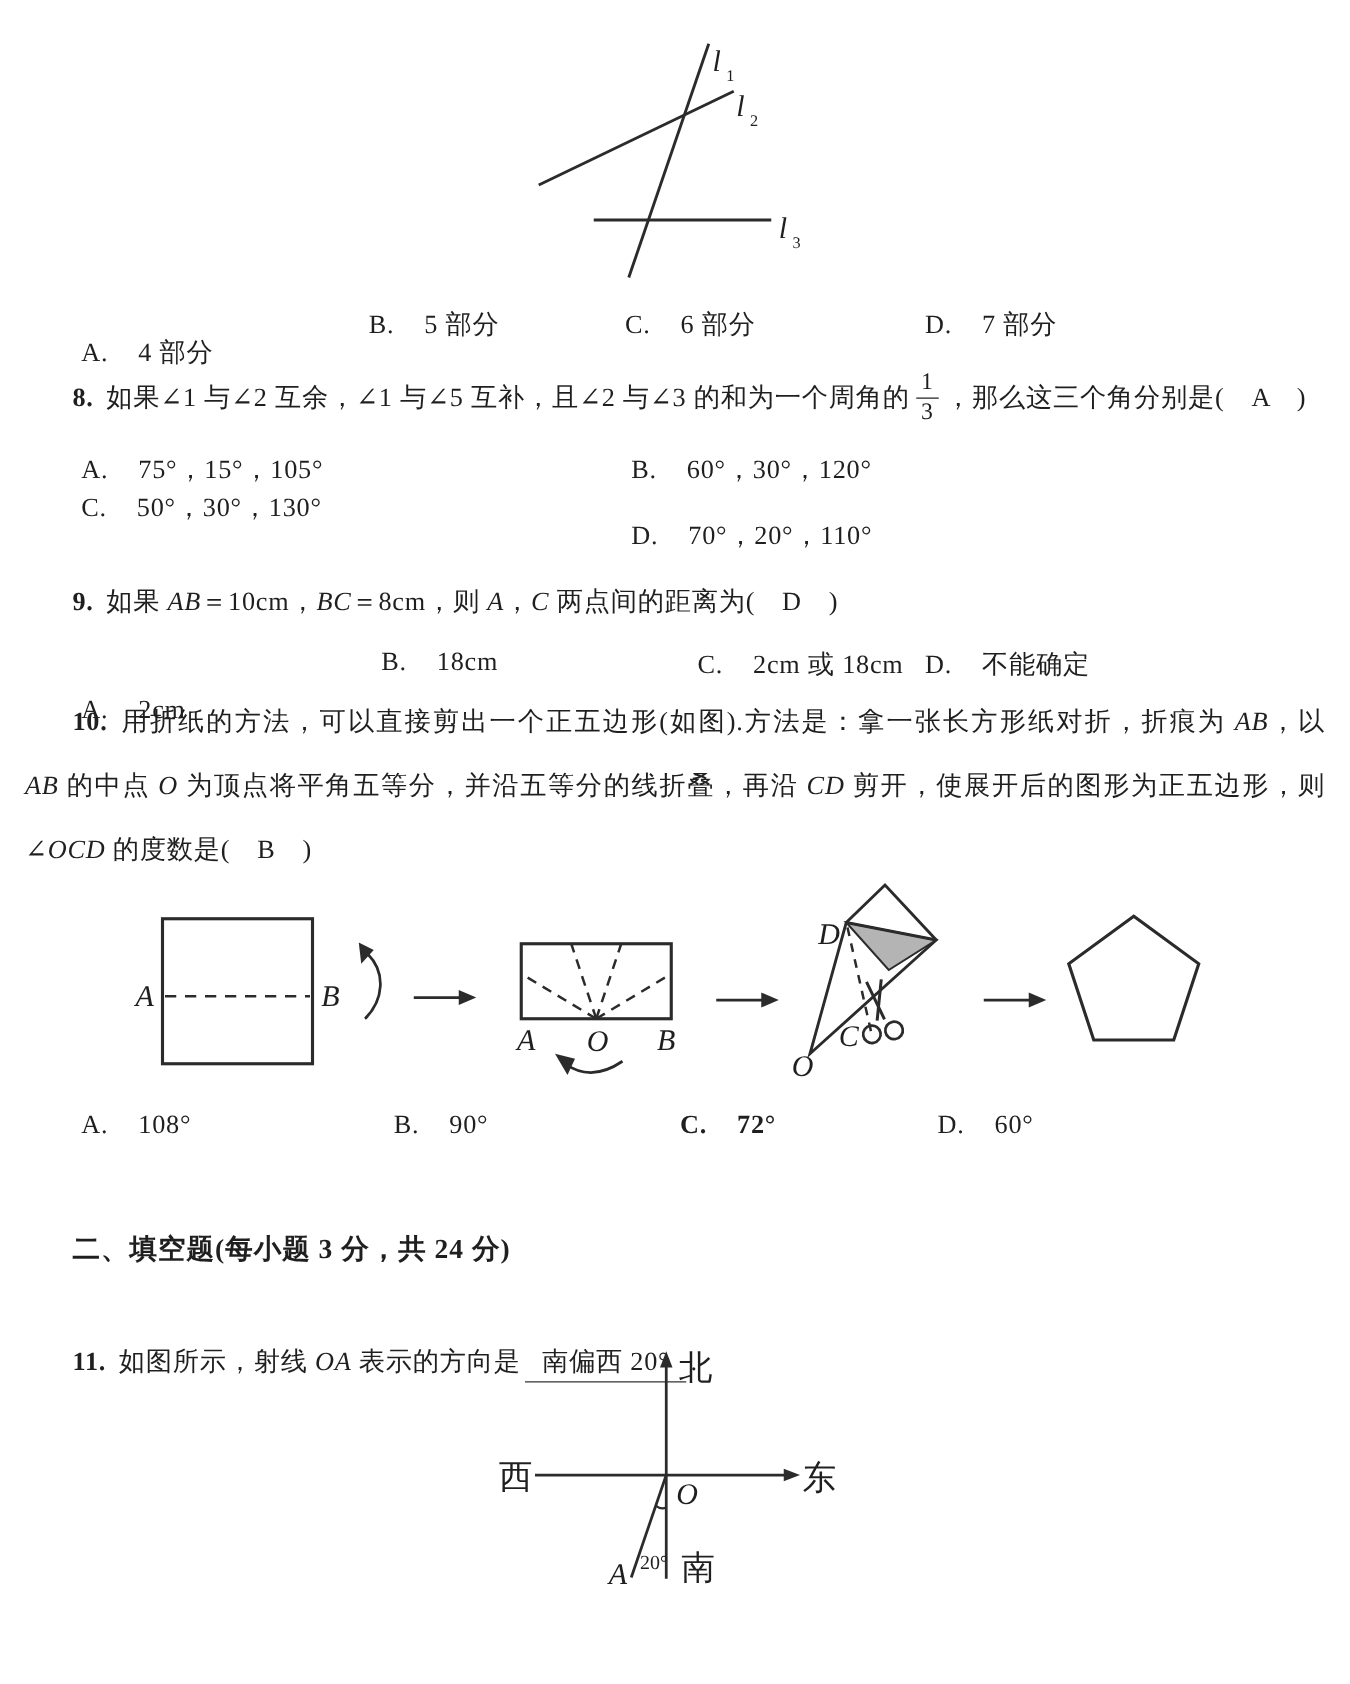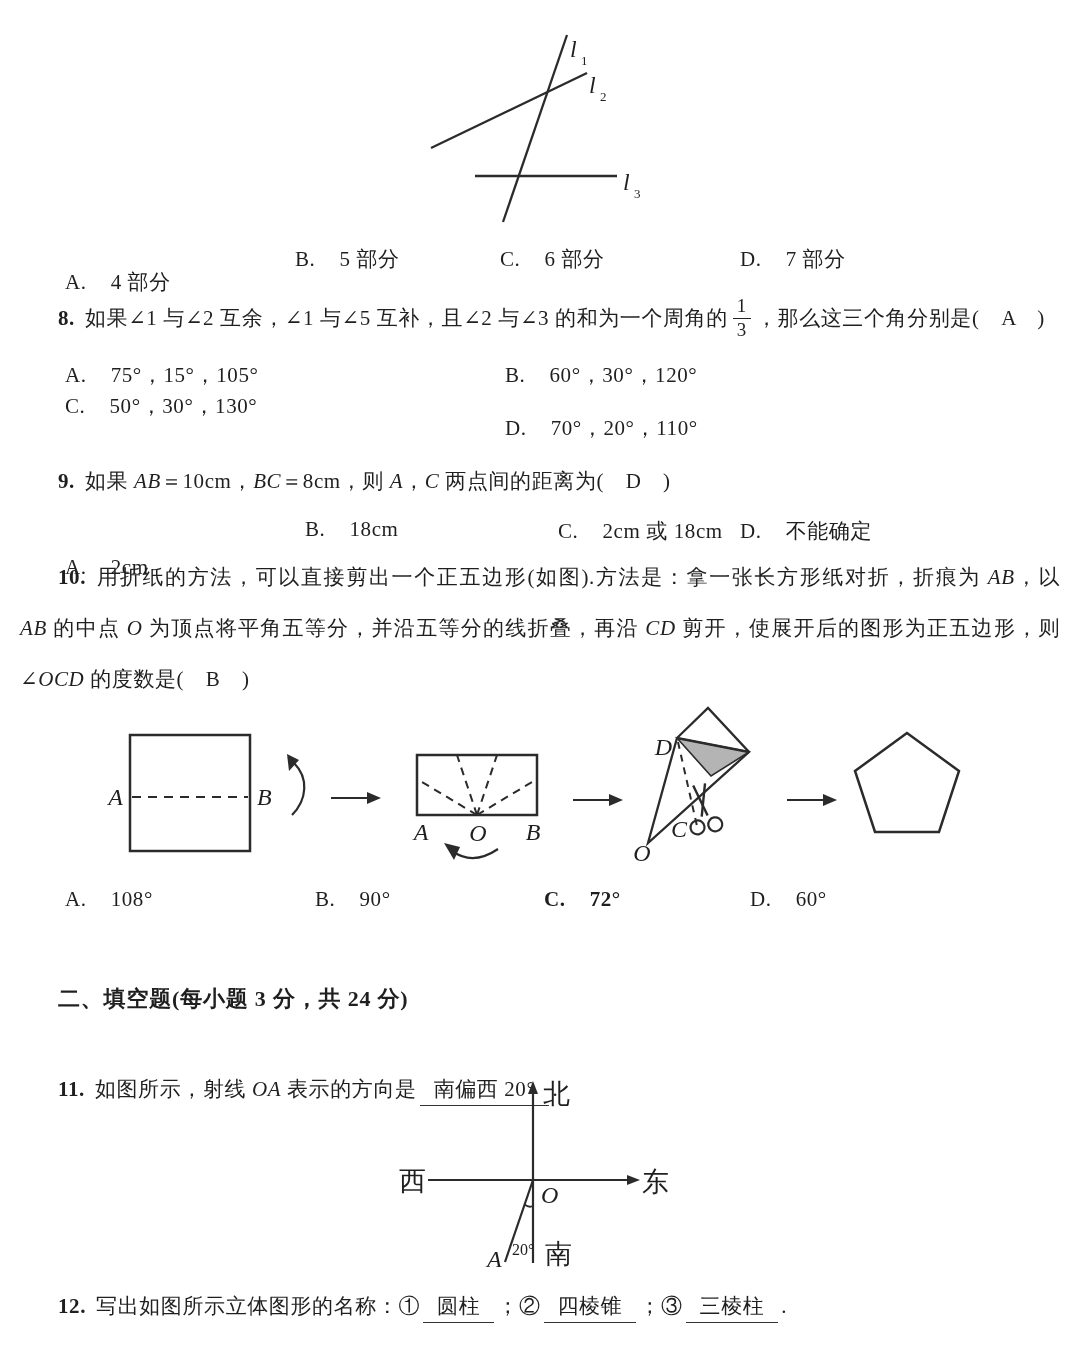--- a/index.html
+++ b/index.html
@@ -159,17 +159,14 @@
     <path d="M 129.5,131.5 Q 134,135 138,133" fill="none" stroke="#2b2b2b" stroke-width="1.8"></path>
     <text x="148" y="30" font-size="27">北</text>
     <text x="4" y="117" font-size="27">西</text>
     <text x="247" y="118" font-size="27">东</text>
     <text x="150" y="190" font-size="27">南</text>
     <text class="var" x="146" y="130" font-size="24">O</text>
     <text class="var" x="92" y="194" font-size="24">A</text>
     <text x="117" y="182" font-size="16">20°</text>
   </svg>
 
-  <div class="abs t" style="left:58px;top:1292px;">
-    <span class="qnum">12.</span><span>写出如图所示立体图形的名称：</span><span>①</span><span class="blank">圆柱</span><span>；</span><span>②</span><span class="blank">四棱锥</span><span>；</span><span>③</span><span class="blank">三棱柱</span><span>.</span>
-  </div>
 
 </div>
 
 </body></html>

